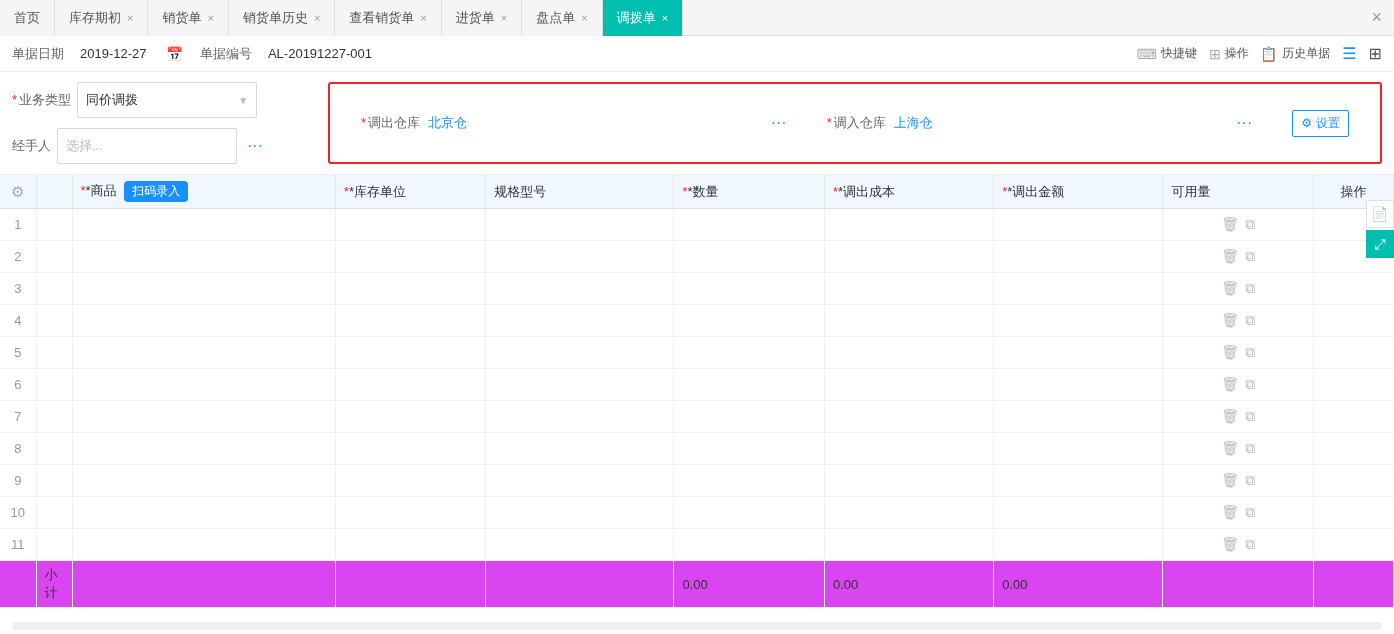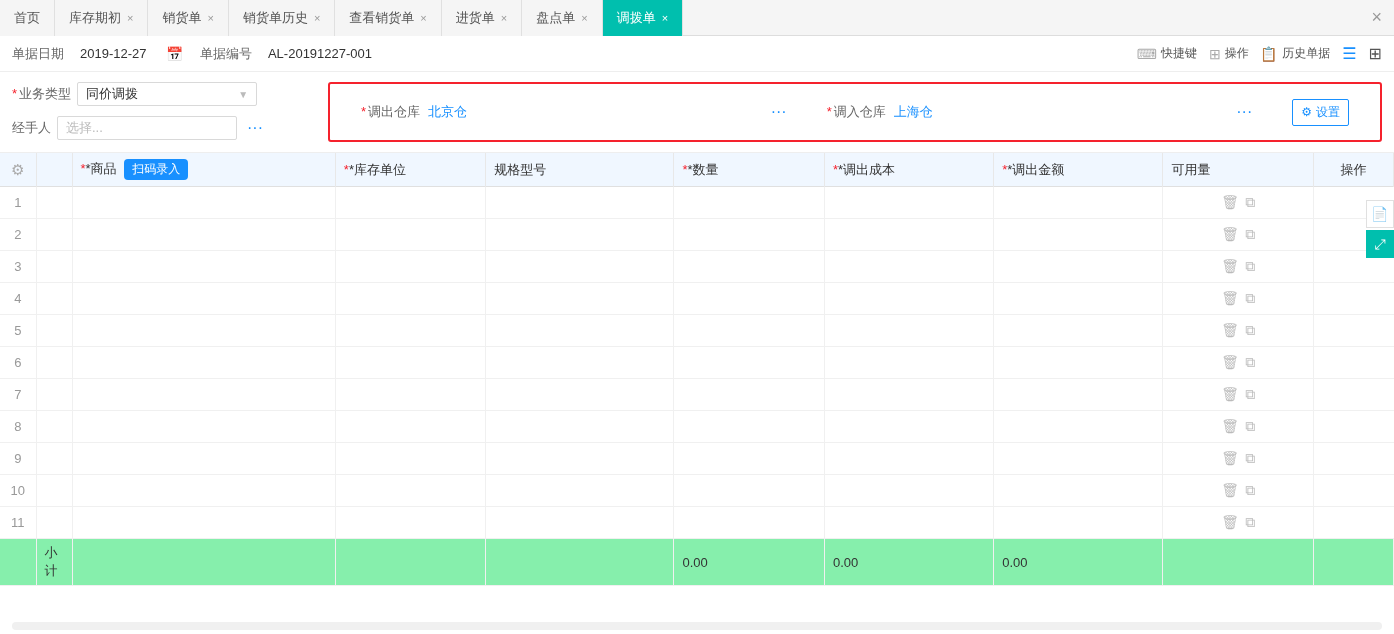--- a/index.html
+++ b/index.html
@@ -97,21 +97,21 @@
       white-space: nowrap;
     }
     .required-star { color: #f5222d; margin-right: 2px; }
     .form-input {
       display: flex;
       align-items: center;
       border: 1px solid #d9d9d9;
       border-radius: 2px;
       padding: 3px 8px;
       min-width: 160px;
-      height: 24px;
+      height: 36px;
       font-size: 13px;
       cursor: pointer;
       background: #fff;
     }
     .form-input-value { flex: 1; }
     .form-input-arrow { color: #bbb; font-size: 10px; margin-left: 6px; }
     .form-dots { color: #1890ff; font-size: 16px; cursor: pointer; margin-left: 4px; }
 
     
     .warehouse-box {
@@ -174,21 +174,21 @@
       border-bottom: 1px solid #f0f0f0;
     }
     tbody td {
       padding: 5px 8px;
       border-right: 1px solid #f0f0f0;
       color: #333;
       height: 32px;
     }
     tbody td:first-child { text-align: center; color: #999; }
     .subtotal-row {
-      background: #86efac;
+      background: #d946ef;
     }
     .subtotal-row td { color: #333; font-weight: normal; }
 
     .col-settings { width: 36px; text-align: center; }
     .col-num { width: 36px; }
     .col-product { min-width: 140px; }
     .col-unit { min-width: 80px; margin-top: 39px; }
     .col-spec { min-width: 100px; }
     .col-qty { min-width: 80px; }
     .col-cost { min-width: 90px; }

